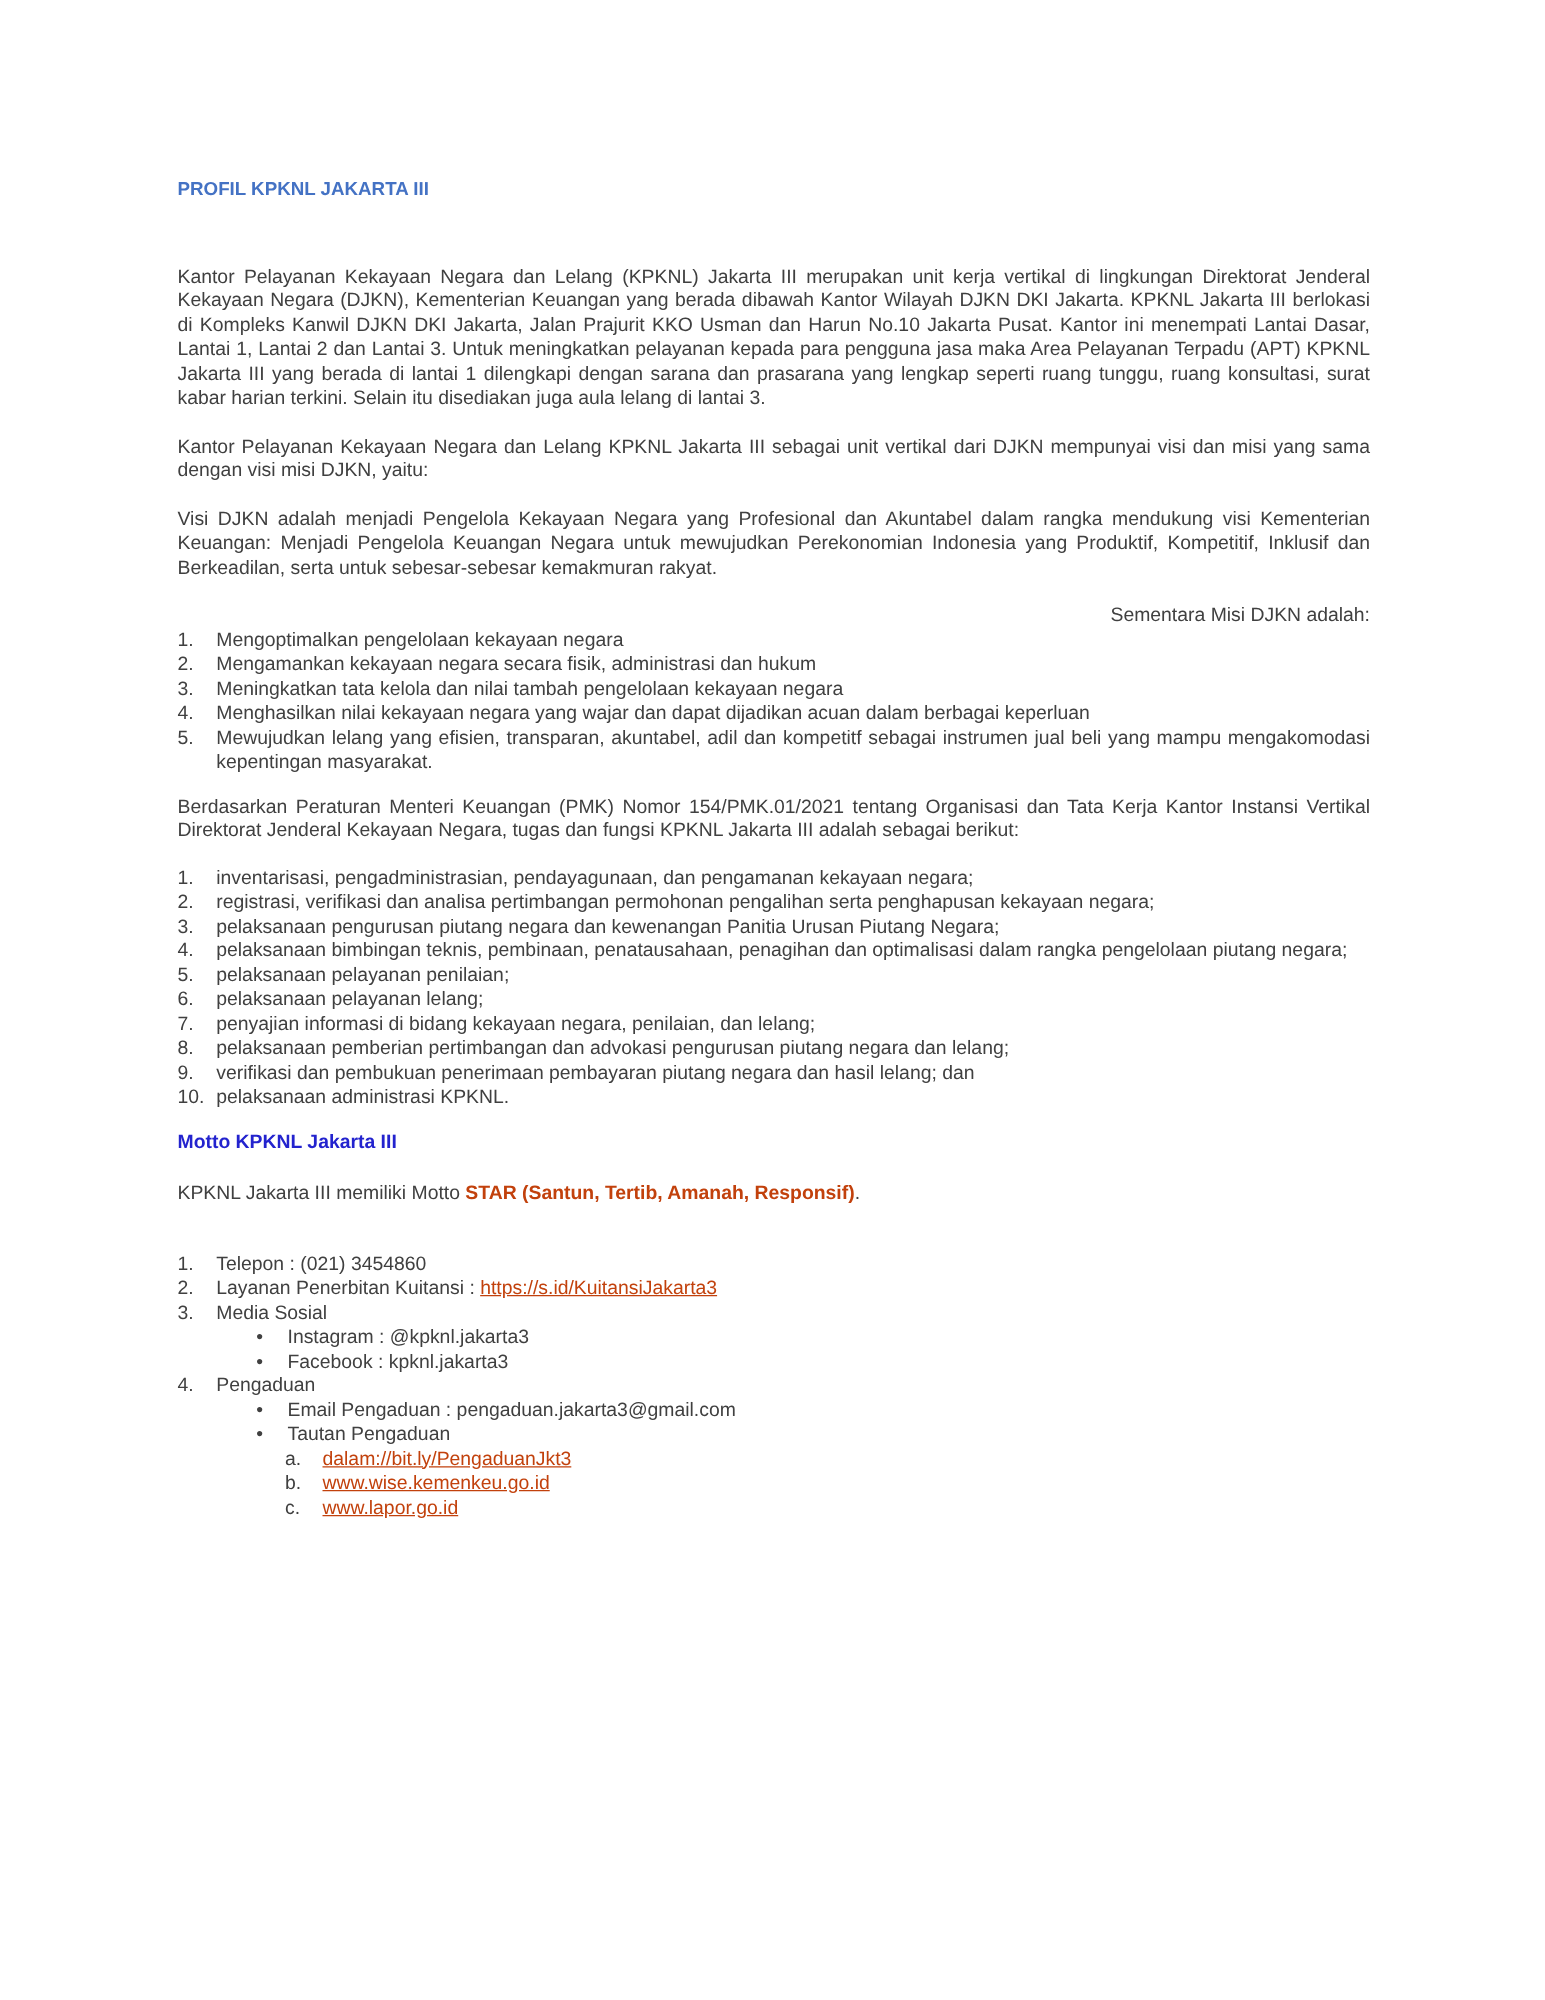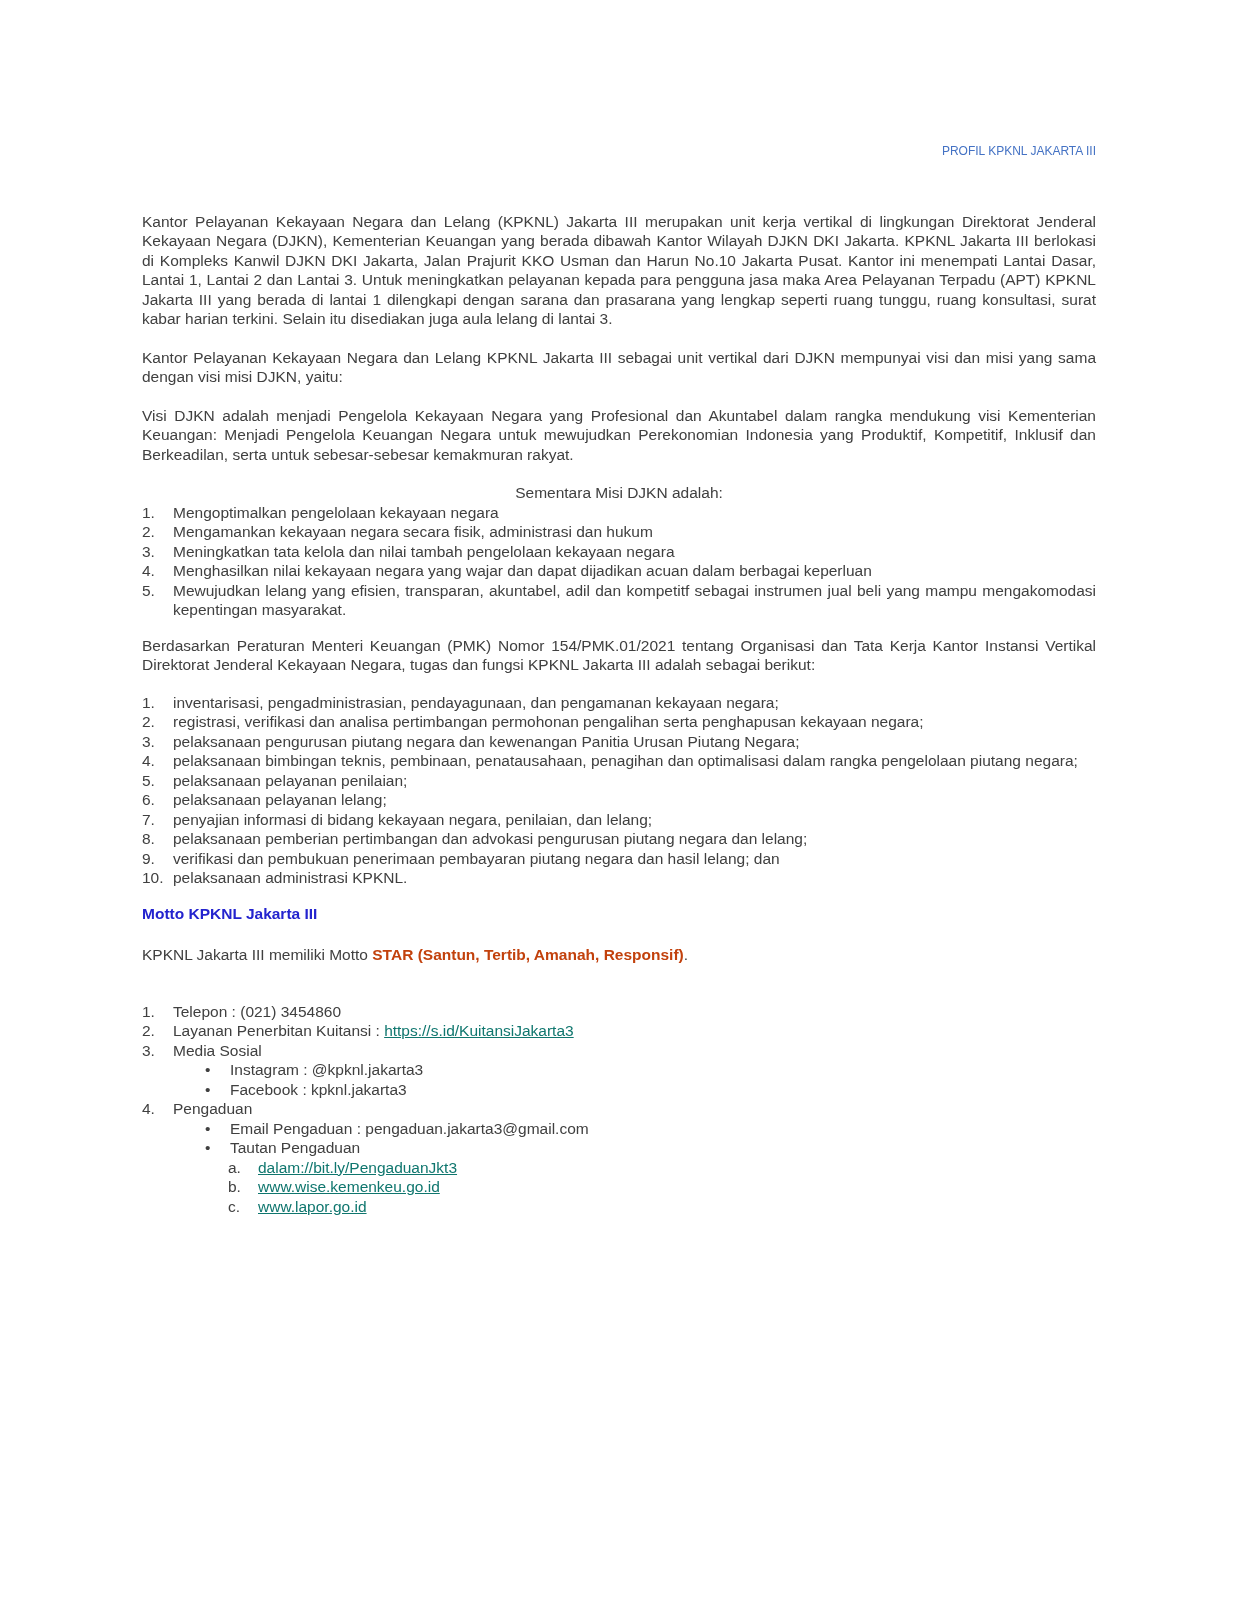--- a/index.html
+++ b/index.html
@@ -9,41 +9,41 @@
     box-sizing: border-box;
     padding: 142px 140px 40px 142px;
     background: #ffffff;
     font-family: "Liberation Sans", sans-serif;
     font-size: 15.5px;
     line-height: 19.5px;
     color: #404040;
     overflow: hidden;
   }
   .title {
-    font-size: 12px;
-    font-weight: 400;
+    font-size: 15px;
+    font-weight: 700;
     color: #4472C4;
-    text-align: right;
+    text-align: left;
     margin: 0 0 50px 0;
   }
   .para { margin: 0 0 19px 0; text-align: justify; }
-  .list-intro { margin: 0; text-align: center; }
+  .list-intro { margin: 0; text-align: right; }
   .numlist { margin: 0 0 16px 0; }
   .nrow { display: flex; }
   .nmark { flex: 0 0 31px; }
   .ntext { flex: 1 1 auto; text-align: justify; }
   .h2 { font-weight: 700; color: #2323CE; margin: 0 0 22px 0; }
   .motto-para { margin: 0 0 37px 0; }
   .kontak-h { margin: 0 0 19px 0; }
   .brow { display: flex; padding-left: 63px; }
   .bmark { flex: 0 0 25px; }
   .bmark::before { content: "•"; }
   .lrow { display: flex; padding-left: 86px; }
   .lmark { flex: 0 0 30px; }
-  .link { color: #0f766e; }
+  .link { color: #c2410c; }
   strong { font-weight: 700; color: #c2410c; }
   .berdasarkan { margin-bottom: 18px; }
 </style>
 </head>
 <body>
 
 <div class="page">
 
   <h1 class="title">PROFIL KPKNL JAKARTA III</h1>
 

